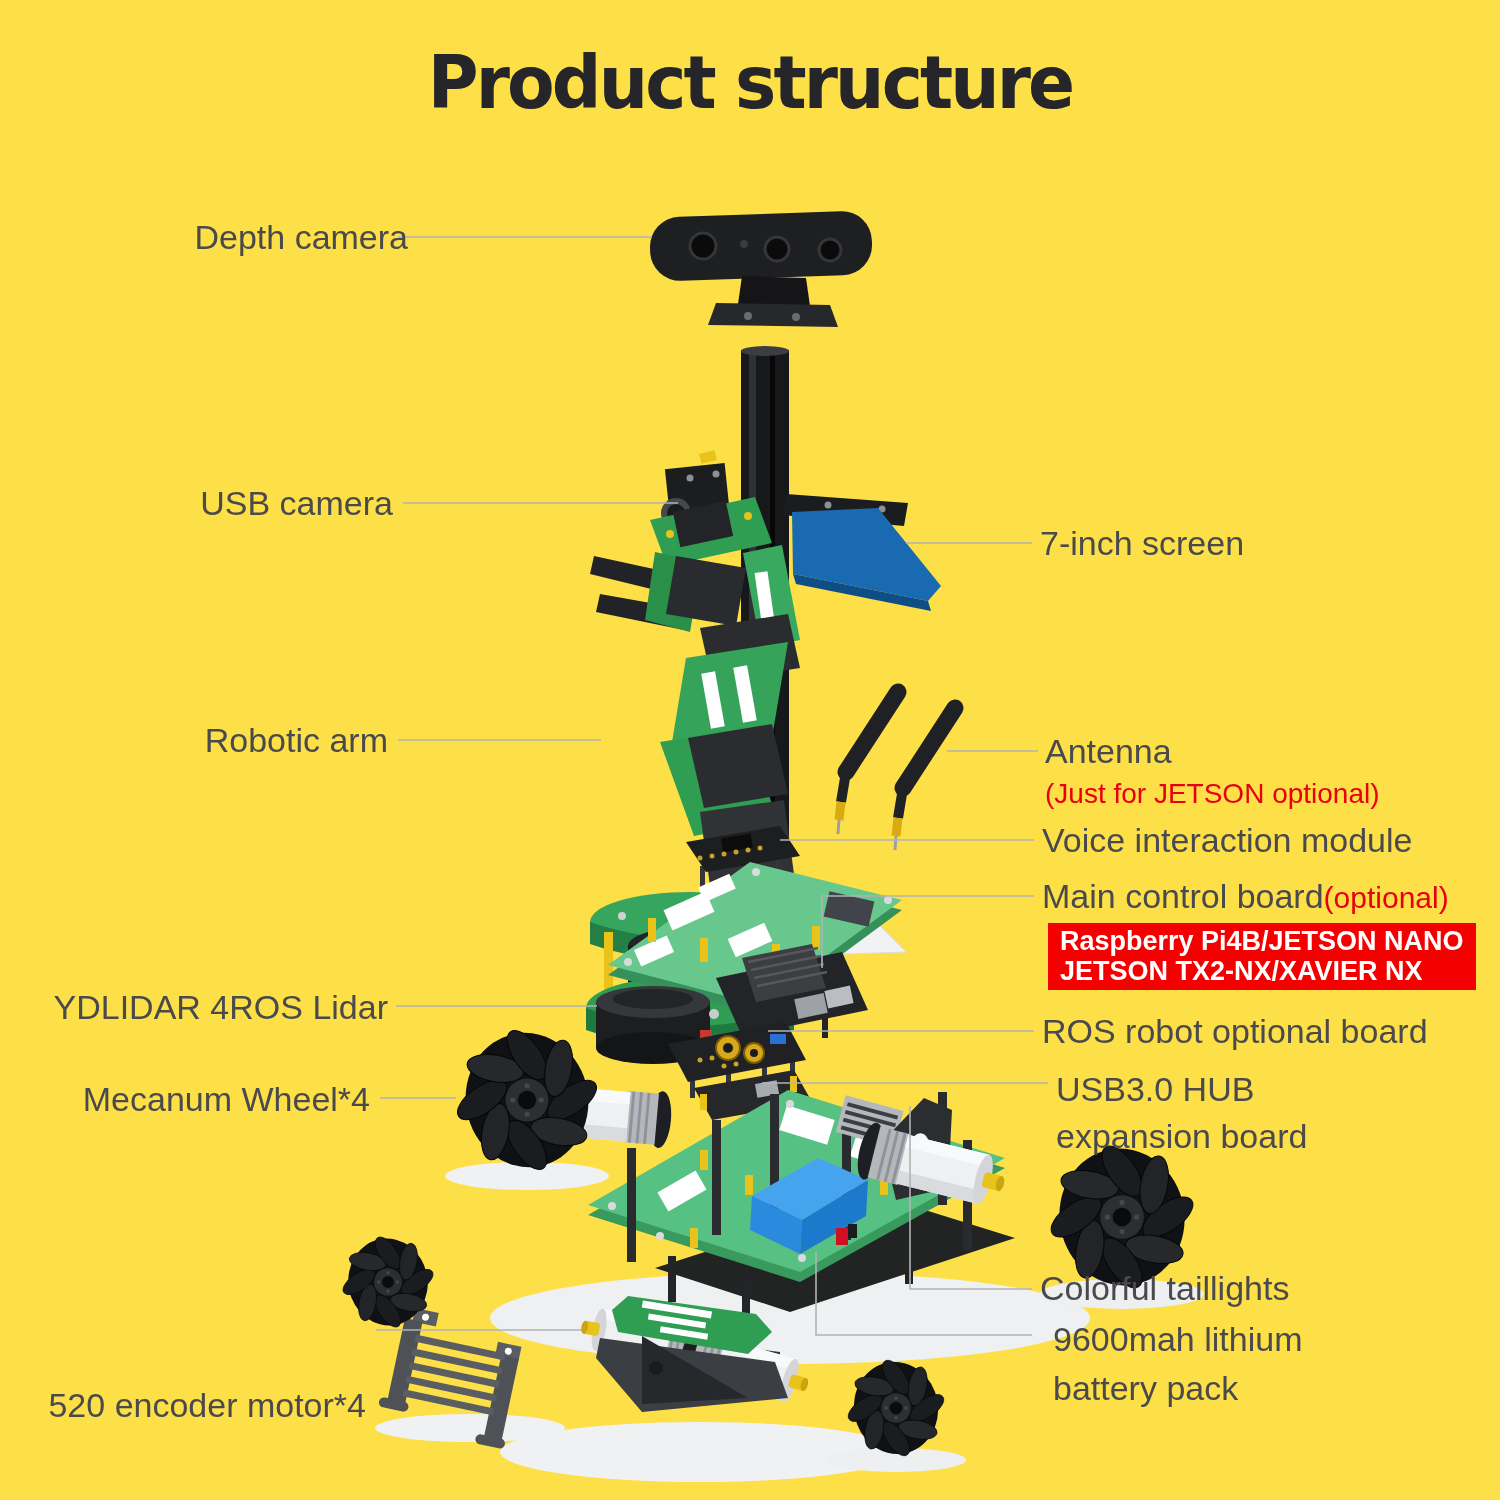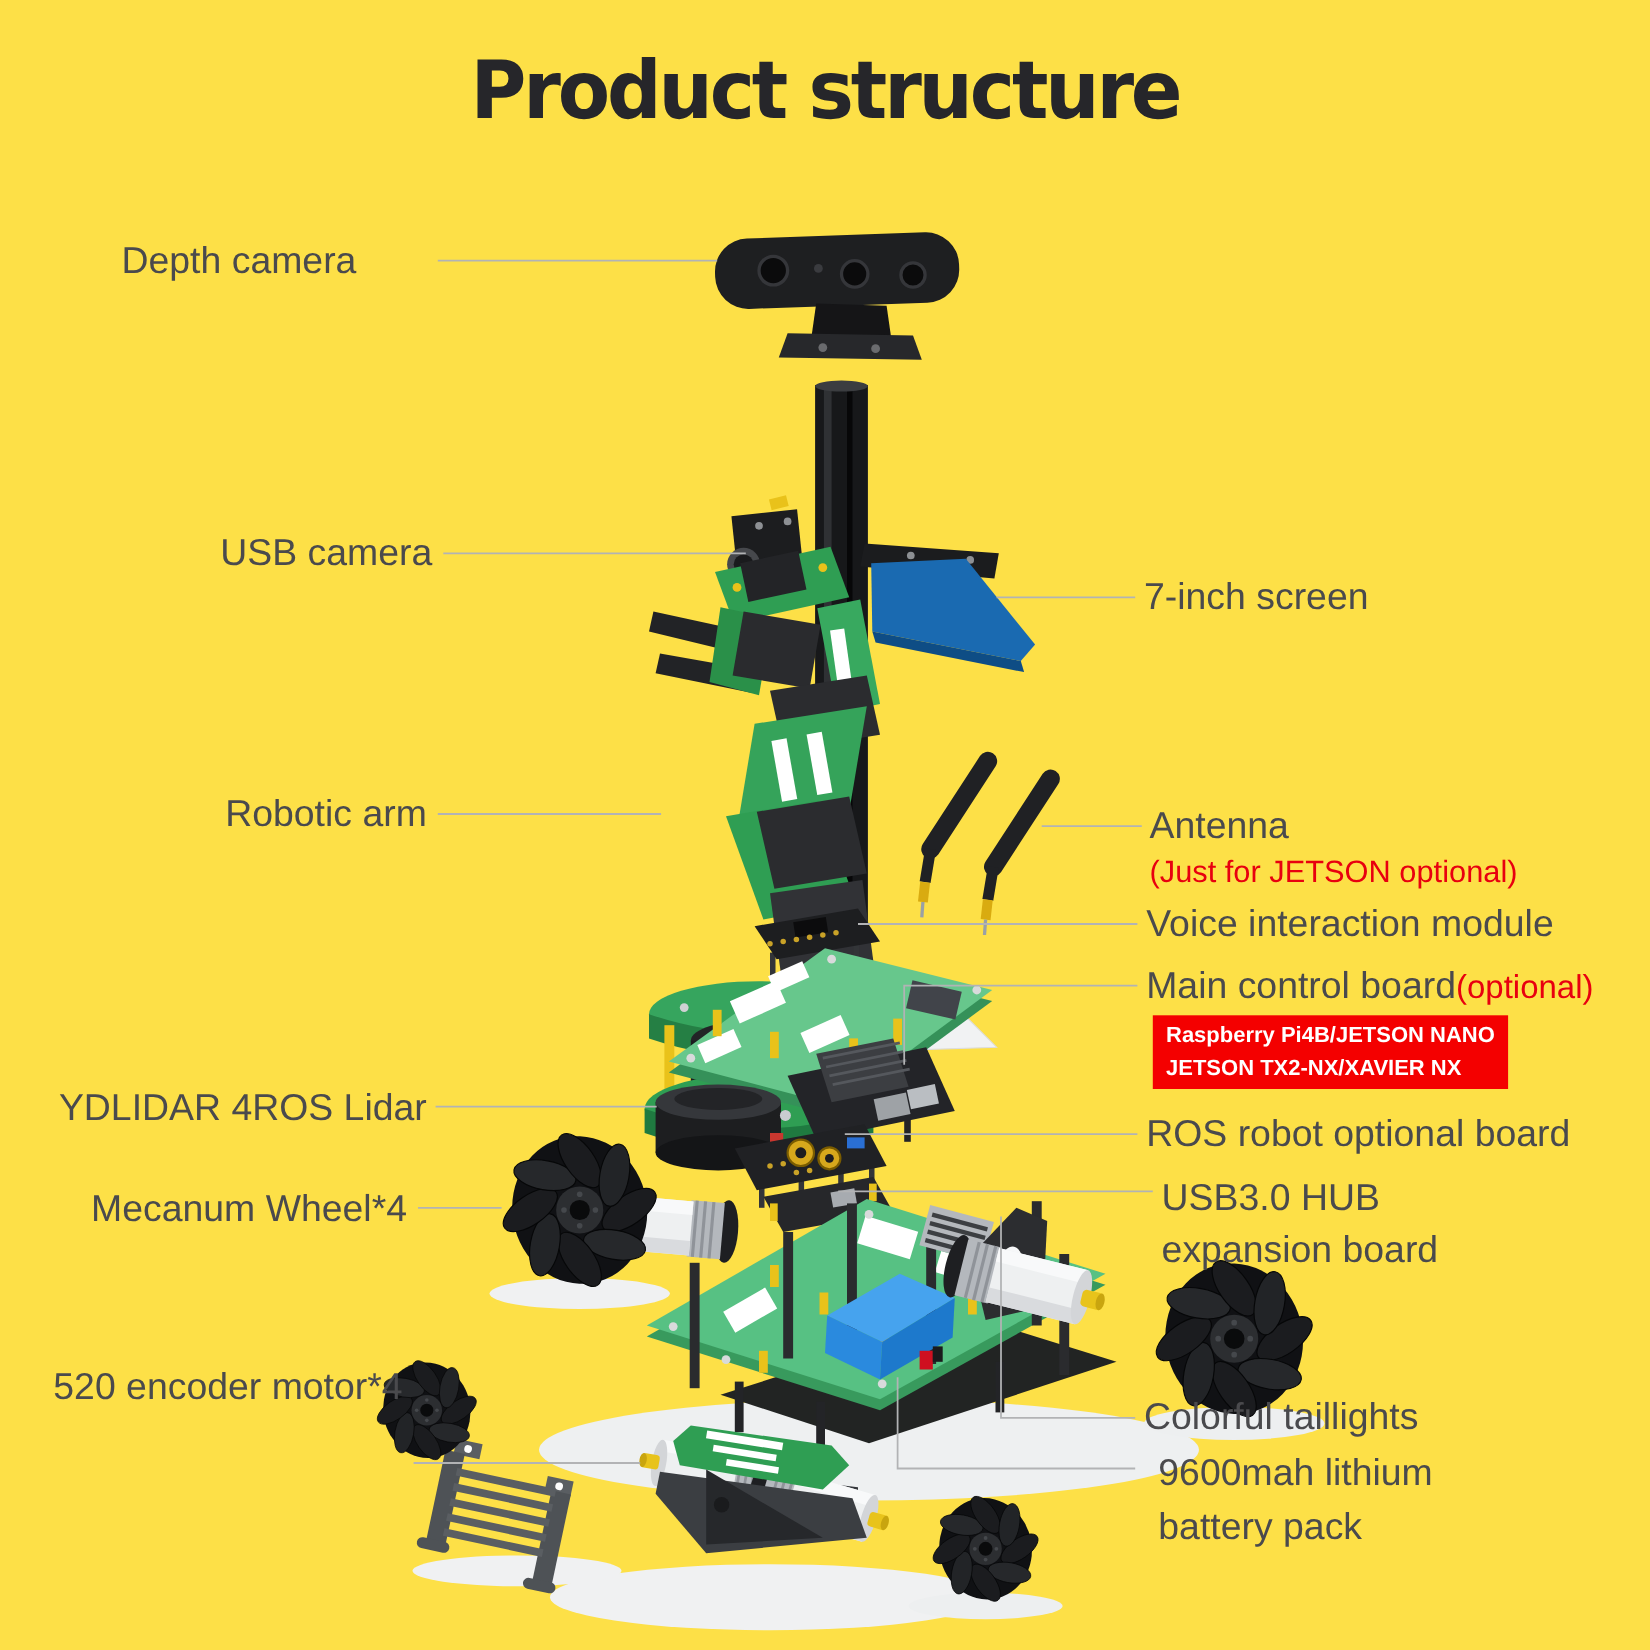--- a/index.html
+++ b/index.html
@@ -8,21 +8,21 @@
   .art{position:absolute;left:0;top:0;width:1500px;height:1500px;}
   .title{position:absolute;top:40px;left:0;width:100%;margin:0;text-align:center;
          font-family:"DejaVu Sans",sans-serif;font-weight:bold;font-size:73px;
          letter-spacing:-3px;color:#26262a;transform:scaleX(.95);}
   .lbl{position:absolute;white-space:nowrap;font-size:34px;color:#4a4a4d;line-height:40px;}
   .lbl.alignr{text-align:right;}
   .two{line-height:47px;}
   .note{font-size:28px;line-height:32px;color:var(--accent-red,#e8000f);}
   .opt{font-size:30px;color:var(--accent-red,#e8000f);}
   .redbox{position:absolute;left:1048px;top:923px;background:var(--accent-red-box,#f40000);
-          color:#ffffff;font-size:20px;font-weight:bold;line-height:30px;
+          color:#ffffff;font-size:27px;font-weight:bold;line-height:30px;
           padding:3px 12px 4px 12px;}
 </style>
 </head>
 <body>
 
 <div class="canvas">
 
   <svg class="art" viewBox="0 0 1500 1500">
     <defs>
       <g id="wheel">
@@ -317,26 +317,26 @@
       <path d="M822 968 L822 896 L1034 896"></path>
       <path d="M768 1031 L1034 1031"></path>
       <path d="M762 1083 L1048 1083"></path>
       <path d="M910 1106 L910 1289 L1032 1289"></path>
       <path d="M816 1252 L816 1335 L1032 1335"></path>
     </g>
   </svg>
 
   <h1 class="title">Product structure</h1>
 
-  <div class="lbl alignr" style="right:1176px;top:217px;">Depth camera</div>
+  <div class="lbl alignr" style="right:1092px;top:217px;">Depth camera</div>
   <div class="lbl alignr" style="right:1107px;top:483px;">USB camera</div>
   <div class="lbl alignr" style="right:1112px;top:720px;">Robotic arm</div>
   <div class="lbl alignr" style="right:1112px;top:987px;">YDLIDAR 4ROS Lidar</div>
   <div class="lbl alignr" style="right:1130px;top:1079px;">Mecanum Wheel*4</div>
-  <div class="lbl alignr" style="right:1134px;top:1241px;">520 encoder motor*4</div>
+  <div class="lbl alignr" style="right:1134px;top:1385px;">520 encoder motor*4</div>
 
   <div class="lbl" style="left:1040px;top:523px;">7-inch screen</div>
 
   <div class="lbl" style="left:1045px;top:731px;">
     <span>Antenna</span><br>
     <span class="note">(Just for JETSON optional)</span>
   </div>
 
   <div class="lbl" style="left:1042px;top:876px;">
     <span>Main control board</span><span class="opt">(optional)</span>

